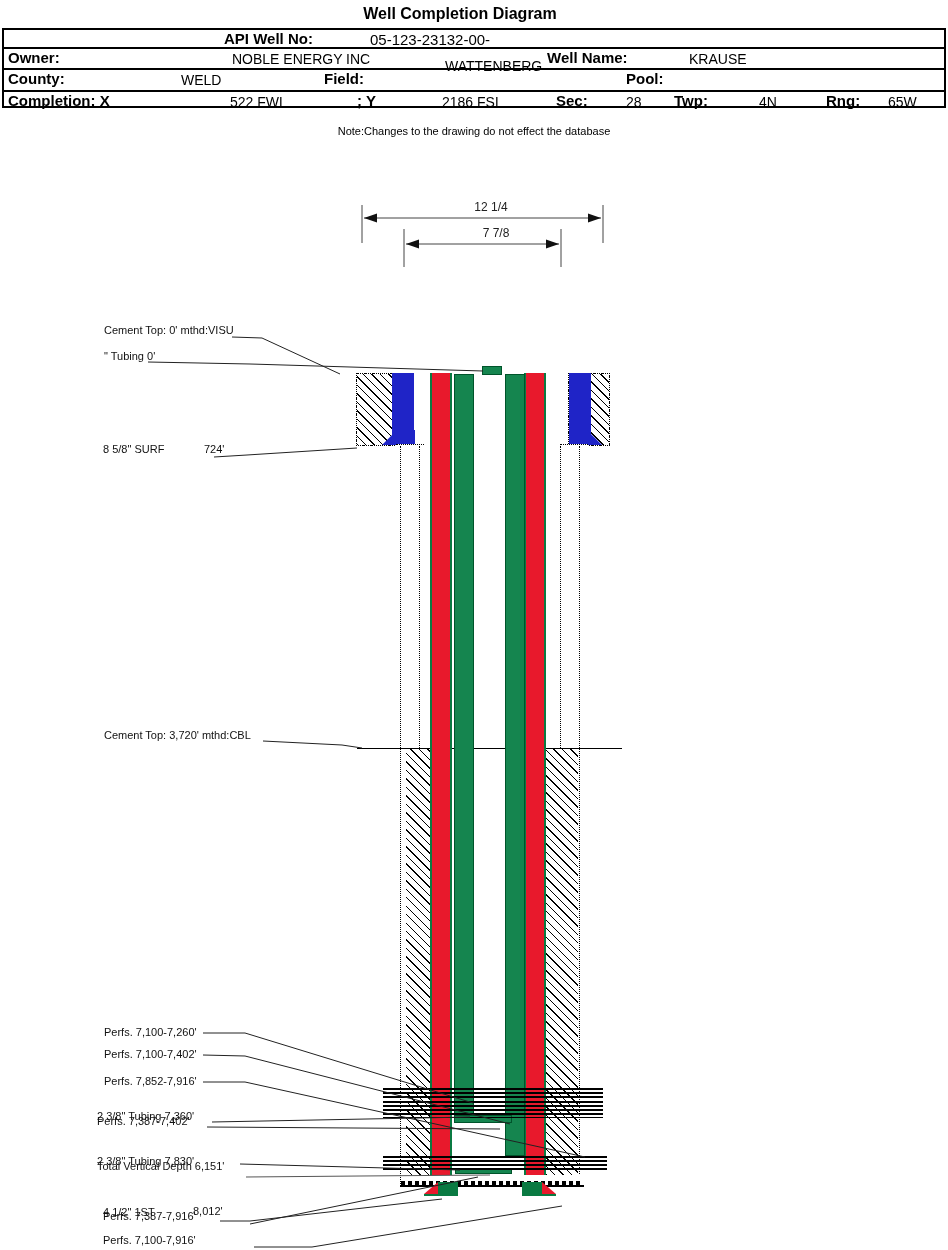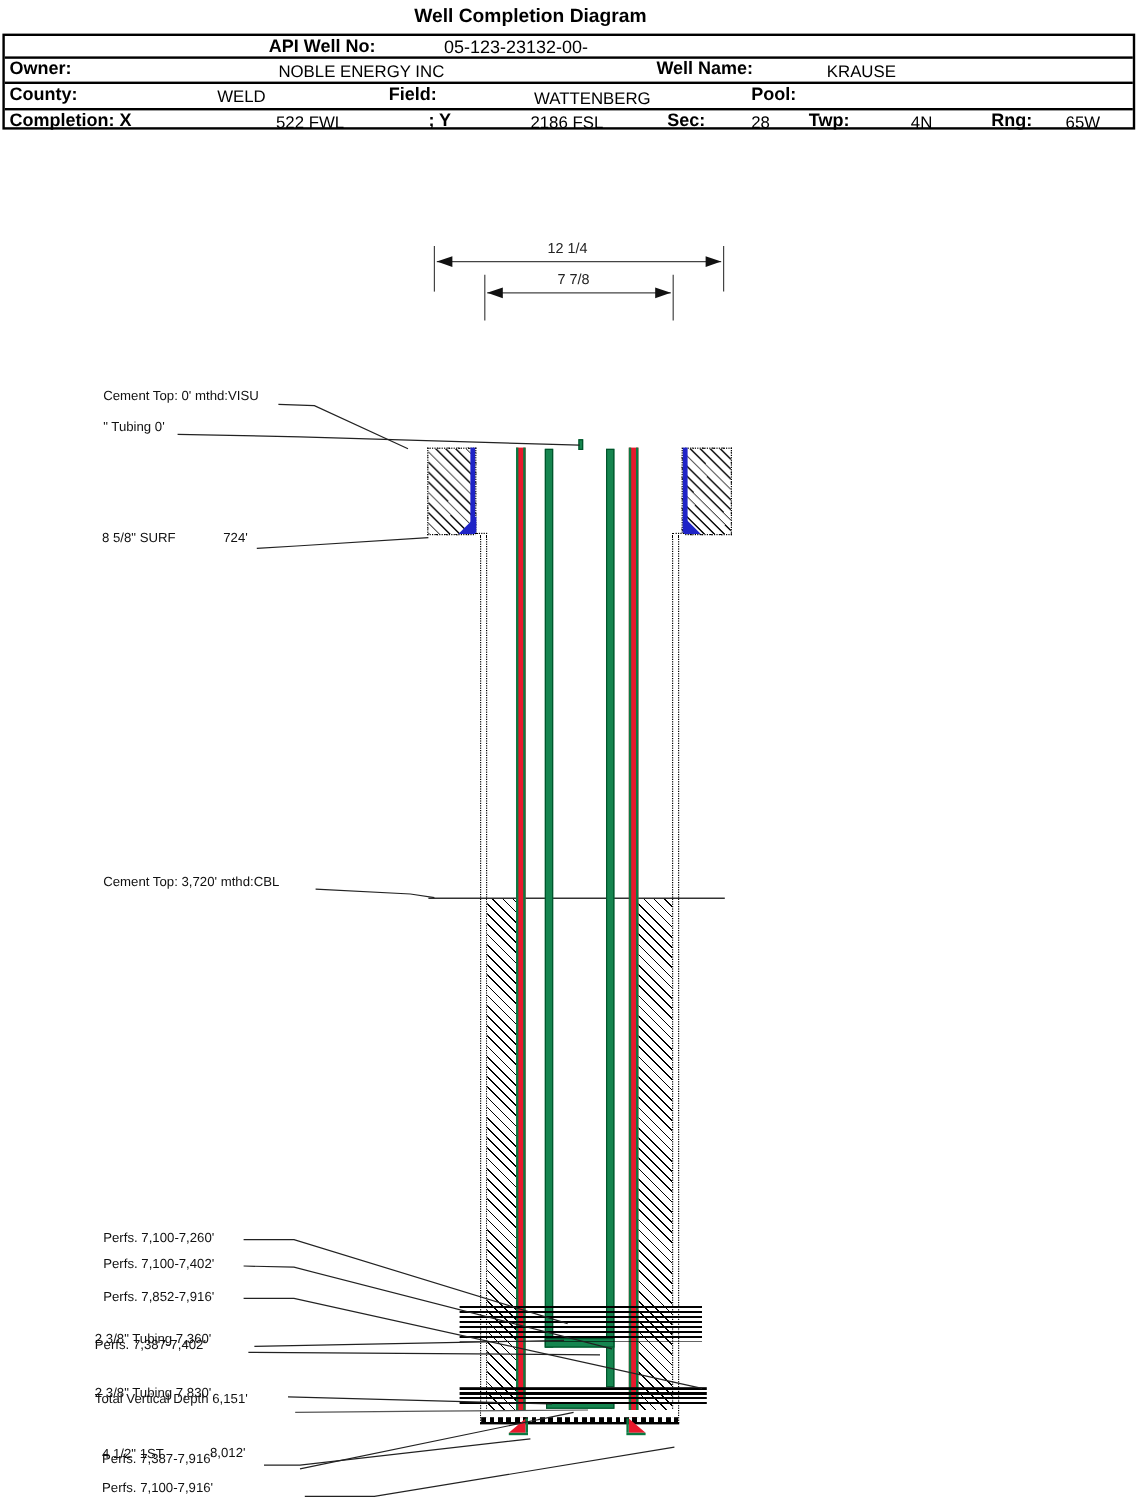--- a/index.html
+++ b/index.html
@@ -1,18 +1,18 @@
 <!DOCTYPE html>
 <html><head>
 <meta charset="utf-8">
 <style>
   html,body{margin:0;padding:0;background:#fff;}
   #canvas{position:relative;width:948px;height:1250px;background:#fff;overflow:hidden;
           font-family:"Liberation Sans","DejaVu Sans",sans-serif;color:#000;}
-  .abs{position:absolute;white-space:nowrap;}
+  .abs{position:absolute;white-space:nowrap;padding-left:18px;}
   
   .page-title{left:0;top:5px;width:884px;text-align:center;font-size:16px;font-weight:bold;}
   .hdr-table{left:2px;top:28px;width:944px;height:80px;border:2px solid #000;box-sizing:border-box;}
   .tline{position:absolute;left:0;right:0;height:2px;background:#000;}
   .tlbl{position:absolute;font-size:15px;font-weight:bold;white-space:nowrap;}
   .tval{position:absolute;font-size:14px;white-space:nowrap;}
   .note-line{left:0;top:125px;width:912px;text-align:center;font-size:11px;}
   .bore-title{left:92px;top:163px;width:800px;text-align:center;font-size:16px;color:#222;}
   .dim-lbl{font-size:12px;color:#222;text-align:center;}
   
@@ -45,36 +45,37 @@
     <span class="tval" style="left:366px;top:1px;font-size:15px">05-123-23132-00-</span>
 
     <span class="tlbl" style="left:4px;top:19px">Owner:</span>
     <span class="tval" style="left:228px;top:21px">NOBLE ENERGY INC</span>
     <span class="tlbl" style="left:543px;top:19px">Well Name:</span>
     <span class="tval" style="left:685px;top:21px">KRAUSE</span>
 
     <span class="tlbl" style="left:4px;top:40px">County:</span>
     <span class="tval" style="left:177px;top:42px">WELD</span>
     <span class="tlbl" style="left:320px;top:40px">Field:</span>
-    <span class="tval" style="left:441px;top:44px">WATTENBERG</span>
+    <span class="tval" style="left:441px;top:28px">WATTENBERG</span>
     <span class="tlbl" style="left:622px;top:40px">Pool:</span>
     <span class="tval" style="left:690px;top:42px"></span>
 
     <span class="tlbl" style="left:4px;top:62px">Completion: X</span>
     <span class="tval" style="left:226px;top:64px">522 FWL</span>
     <span class="tlbl" style="left:353px;top:62px">; Y</span>
     <span class="tval" style="left:438px;top:64px">2186 FSL</span>
     <span class="tlbl" style="left:552px;top:62px">Sec:</span>
     <span class="tval" style="left:622px;top:64px">28</span>
     <span class="tlbl" style="left:670px;top:62px">Twp:</span>
     <span class="tval" style="left:755px;top:64px">4N</span>
     <span class="tlbl" style="left:822px;top:62px">Rng:</span>
     <span class="tval" style="left:884px;top:64px">65W</span>
   </div>
 
+  <div class="abs note-line">Note:Changes to the drawing do not effect the database</div>
 
   <div class="abs dim-lbl" style="left:423px;top:200px;width:100px">12 1/4</div>
   <div class="abs dim-lbl" style="left:428px;top:226px;width:100px">7 7/8</div>
 
   <div class="abs hatch dotted block" style="left:356px;top:373px"></div>
   <div class="abs hatch dotted block" style="left:568px;top:373px;width:42px"></div>
 
   <div class="abs bluestrip" style="left:392px;top:373px;height:72px"></div>
   <div class="abs bluestrip" style="left:569px;top:373px;height:72px"></div>
   <div class="abs" style="left:382px;top:430px;width:0;height:0;border-left:15px solid transparent;border-bottom:15px solid #1f24c7"></div>

